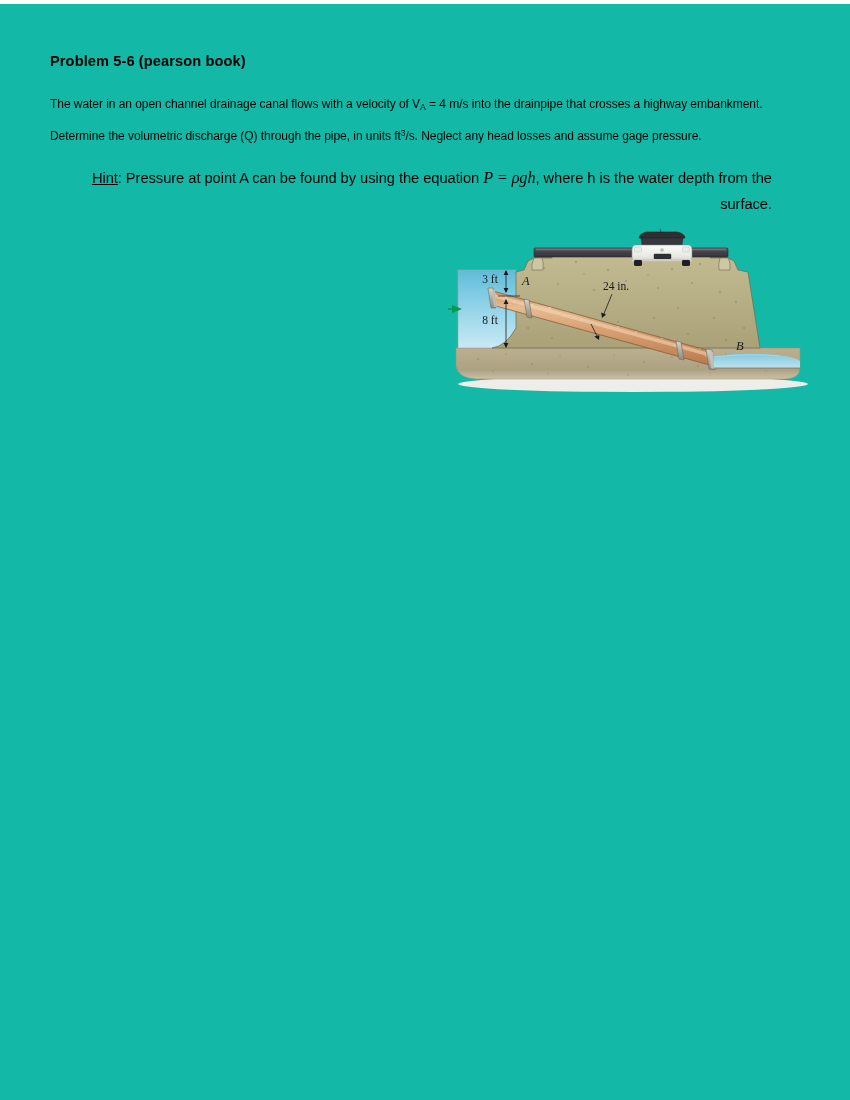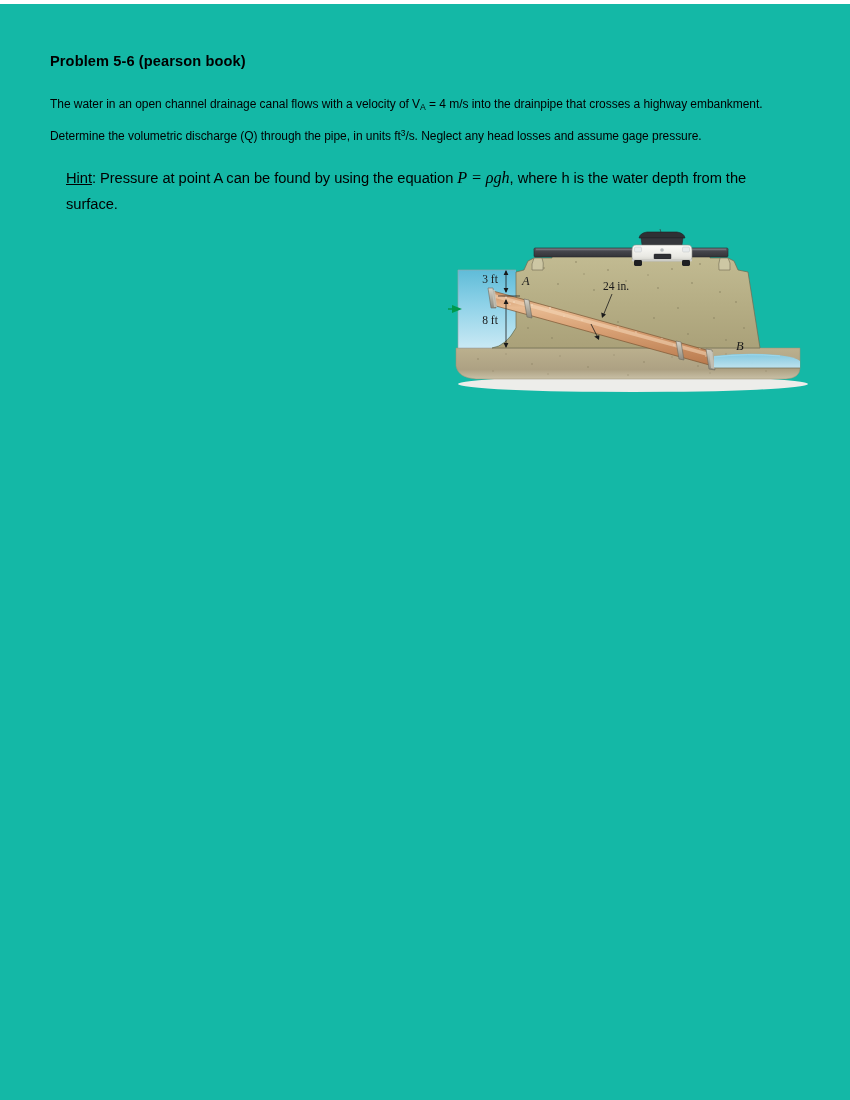--- a/index.html
+++ b/index.html
@@ -42,22 +42,23 @@
     font-size: 12px;
     line-height: 26px;
     margin: 0 0 16px 0;
     text-align: left;
     letter-spacing: -0.05px;
   }
   .hint-para {
     font-family: "Liberation Sans", sans-serif;
     font-size: 14.7px;
     line-height: 26px;
-    margin: 16px;
+    margin: 8px;
     letter-spacing: -0.05px;
+    text-align: right;
   }
   .u-underline { text-decoration: underline; }
   sub { font-size: 0.72em; vertical-align: -0.22em; }
   sup { font-size: 0.7em; vertical-align: 0.45em; }
   .mathital {
     font-family: "Liberation Serif", serif;
     font-style: italic;
     font-size: 16.2px;
   }
 

